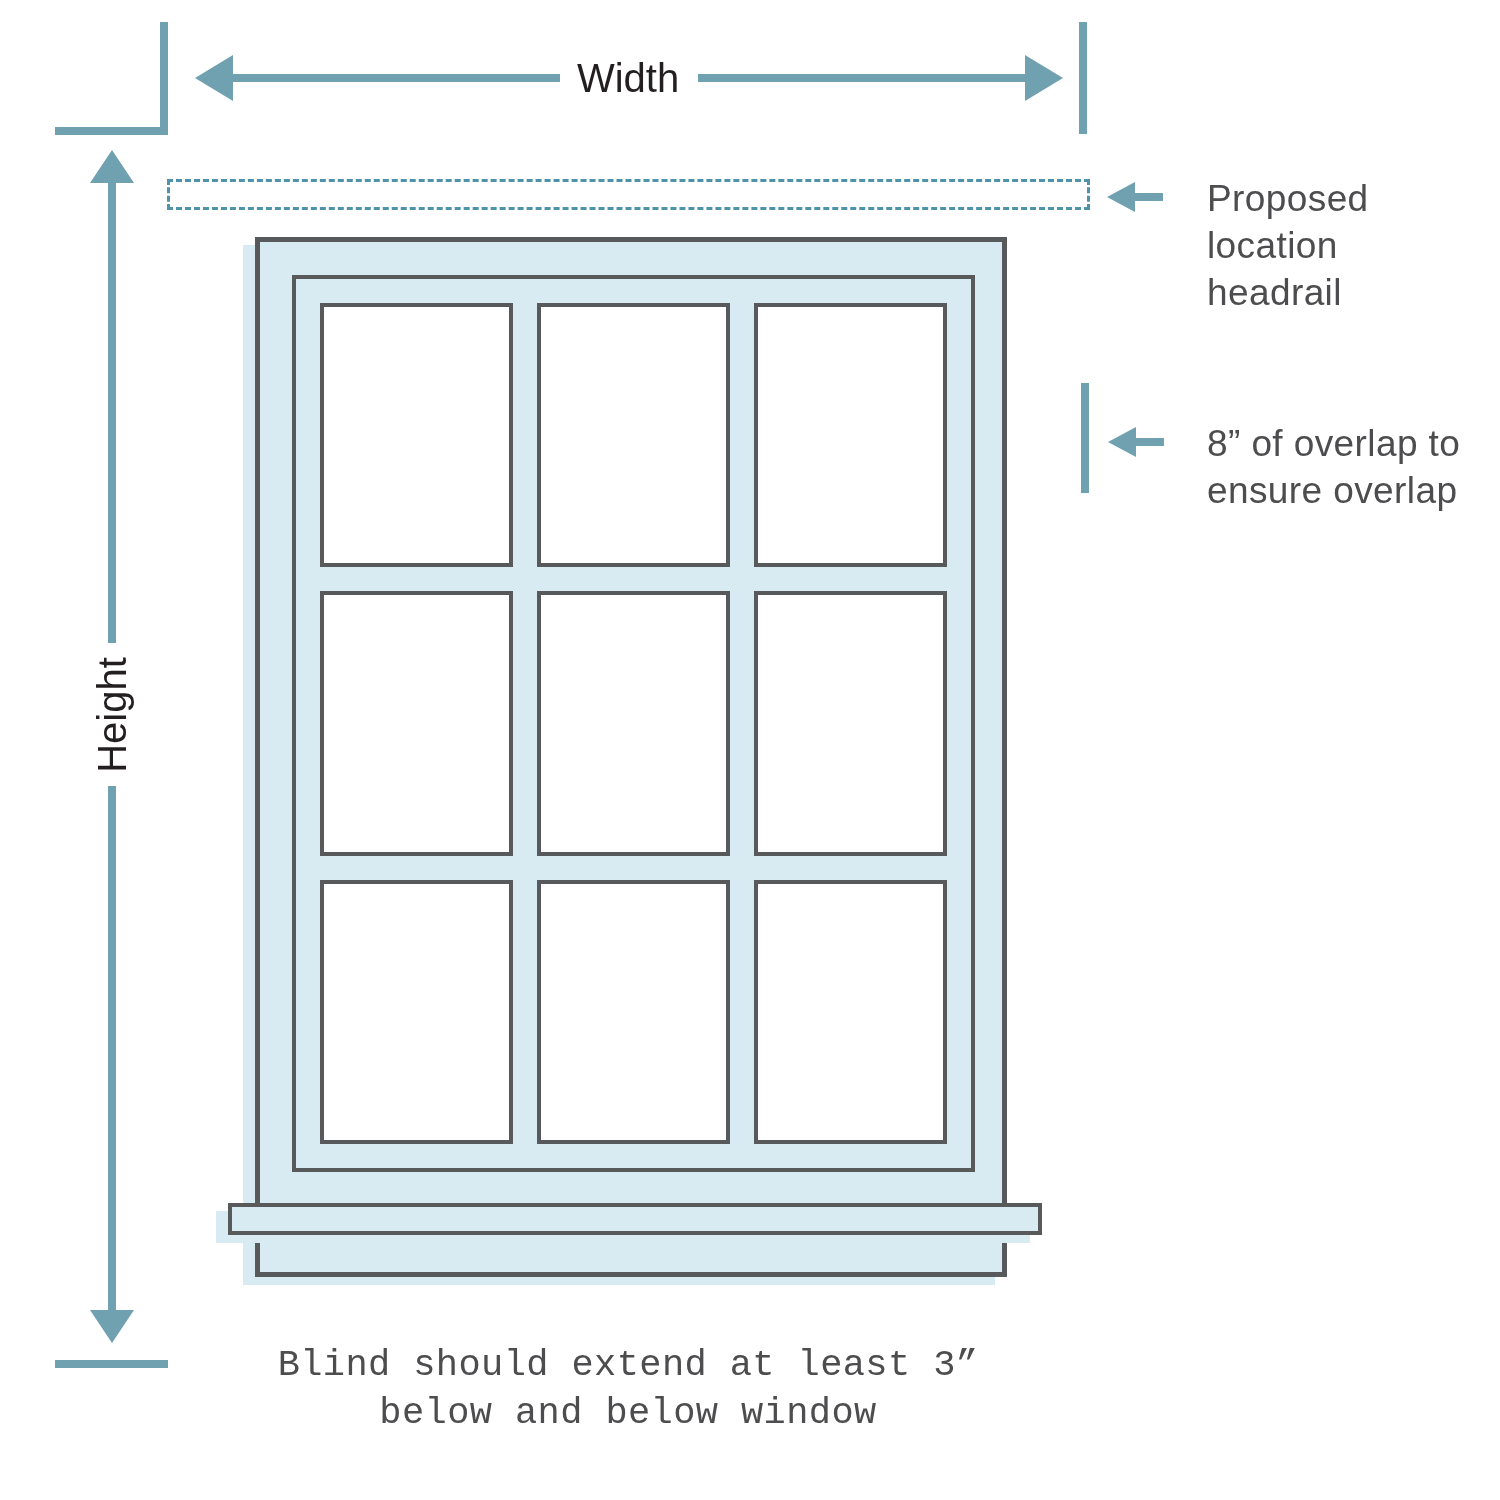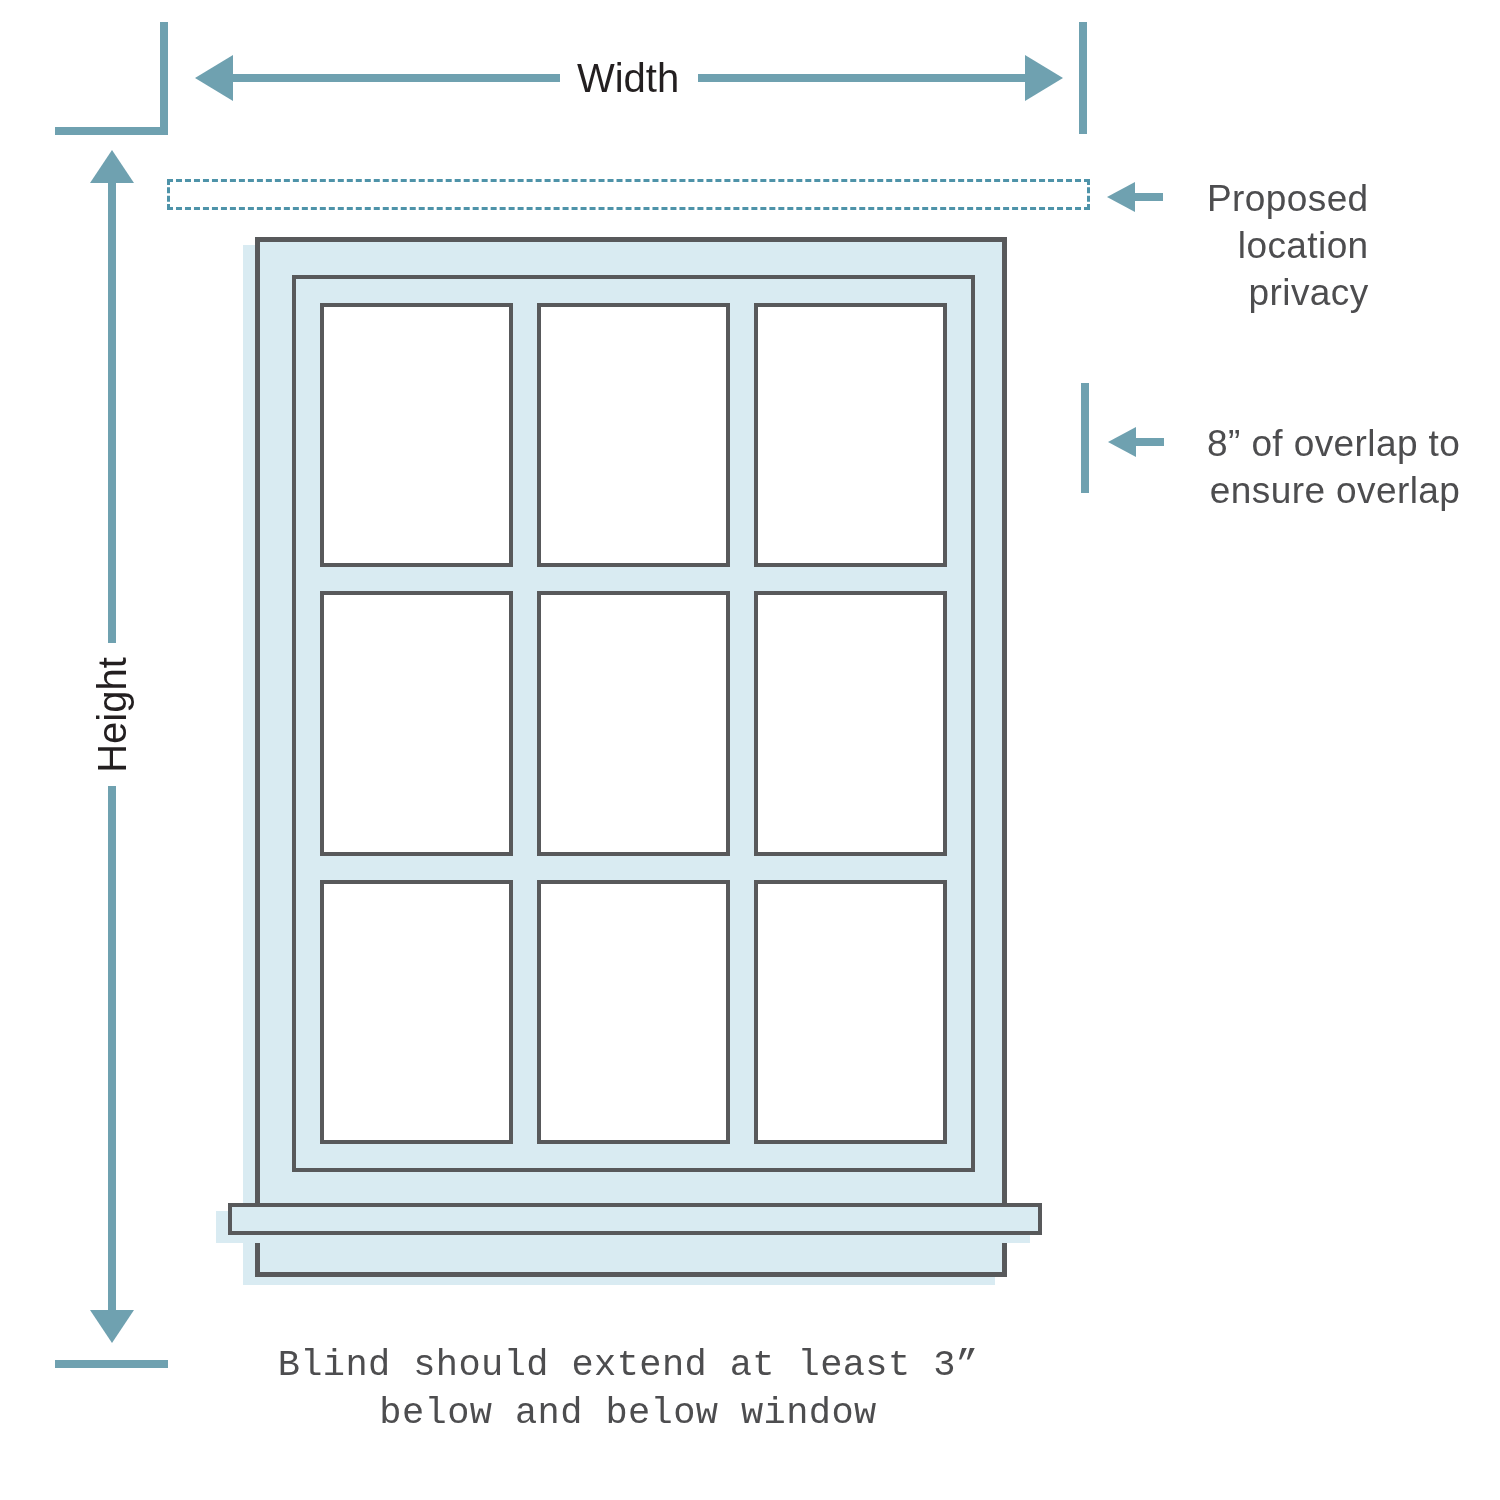--- a/index.html
+++ b/index.html
@@ -25,21 +25,21 @@
   
   .head-up{border-width:0 22px 33px 22px;border-bottom-color:var(--arrow_teal);}
   .head-down{border-width:33px 22px 0 22px;border-top-color:var(--arrow_teal);}
   
   .head-left-sm{border-width:15px 28px 15px 0;border-right-color:var(--arrow_teal);}
 
   .dim-label{position:absolute;font-size:40px;color:var(--label_black);white-space:nowrap;
              transform:translate(-50%,-50%);}
   .dim-label.rot{transform:translate(-50%,-50%) rotate(-90deg);}
 
-  .note{position:absolute;font-size:37px;line-height:47px;color:var(--text_gray);letter-spacing:.4px;text-align:right;}
+  .note{position:absolute;font-size:37px;line-height:47px;color:var(--text_gray);letter-spacing:.4px;}
   .caption{position:absolute;font-size:37px;line-height:48px;color:var(--text_gray);
            letter-spacing:.4px;text-align:center;font-family:Liberation Mono, monospace;}
 
   .dashed-box{position:absolute;border:3px dashed var(--dashed_teal);background:transparent;
               box-sizing:border-box;}
 
   .outer-frame{position:absolute;left:255px;top:237px;width:752px;height:1040px;
                box-sizing:border-box;border:5px solid var(--frame_gray);
                background:var(--window_fill);
                box-shadow:-12px 8px 0 0 var(--window_fill);}
@@ -73,21 +73,21 @@
   <div class="line" style="left:108px;top:786px;width:8px;height:524px;"></div>
   <div class="tri head-down" style="left:90px;top:1310px;"></div>
   <div class="line" style="left:55px;top:1360px;width:113px;height:8px;"></div>
 
   <div class="dashed-box" style="left:167px;top:179px;width:923px;height:31px;"></div>
   <div class="tri head-left-sm" style="left:1107px;top:182px;"></div>
   <div class="line" style="left:1135px;top:193px;width:28px;height:8px;"></div>
   <div class="note" style="left:1207px;top:175px;">
     <div>Proposed</div>
     <div>location</div>
-    <div>privacy</div>
+    <div>headrail</div>
   </div>
 
   <div class="line" style="left:1081px;top:383px;width:8px;height:110px;"></div>
   <div class="tri head-left-sm" style="left:1108px;top:427px;"></div>
   <div class="line" style="left:1136px;top:438px;width:28px;height:8px;"></div>
   <div class="note" style="left:1207px;top:420px;">
     <div>8” of overlap to</div>
     <div>ensure overlap</div>
   </div>
 

